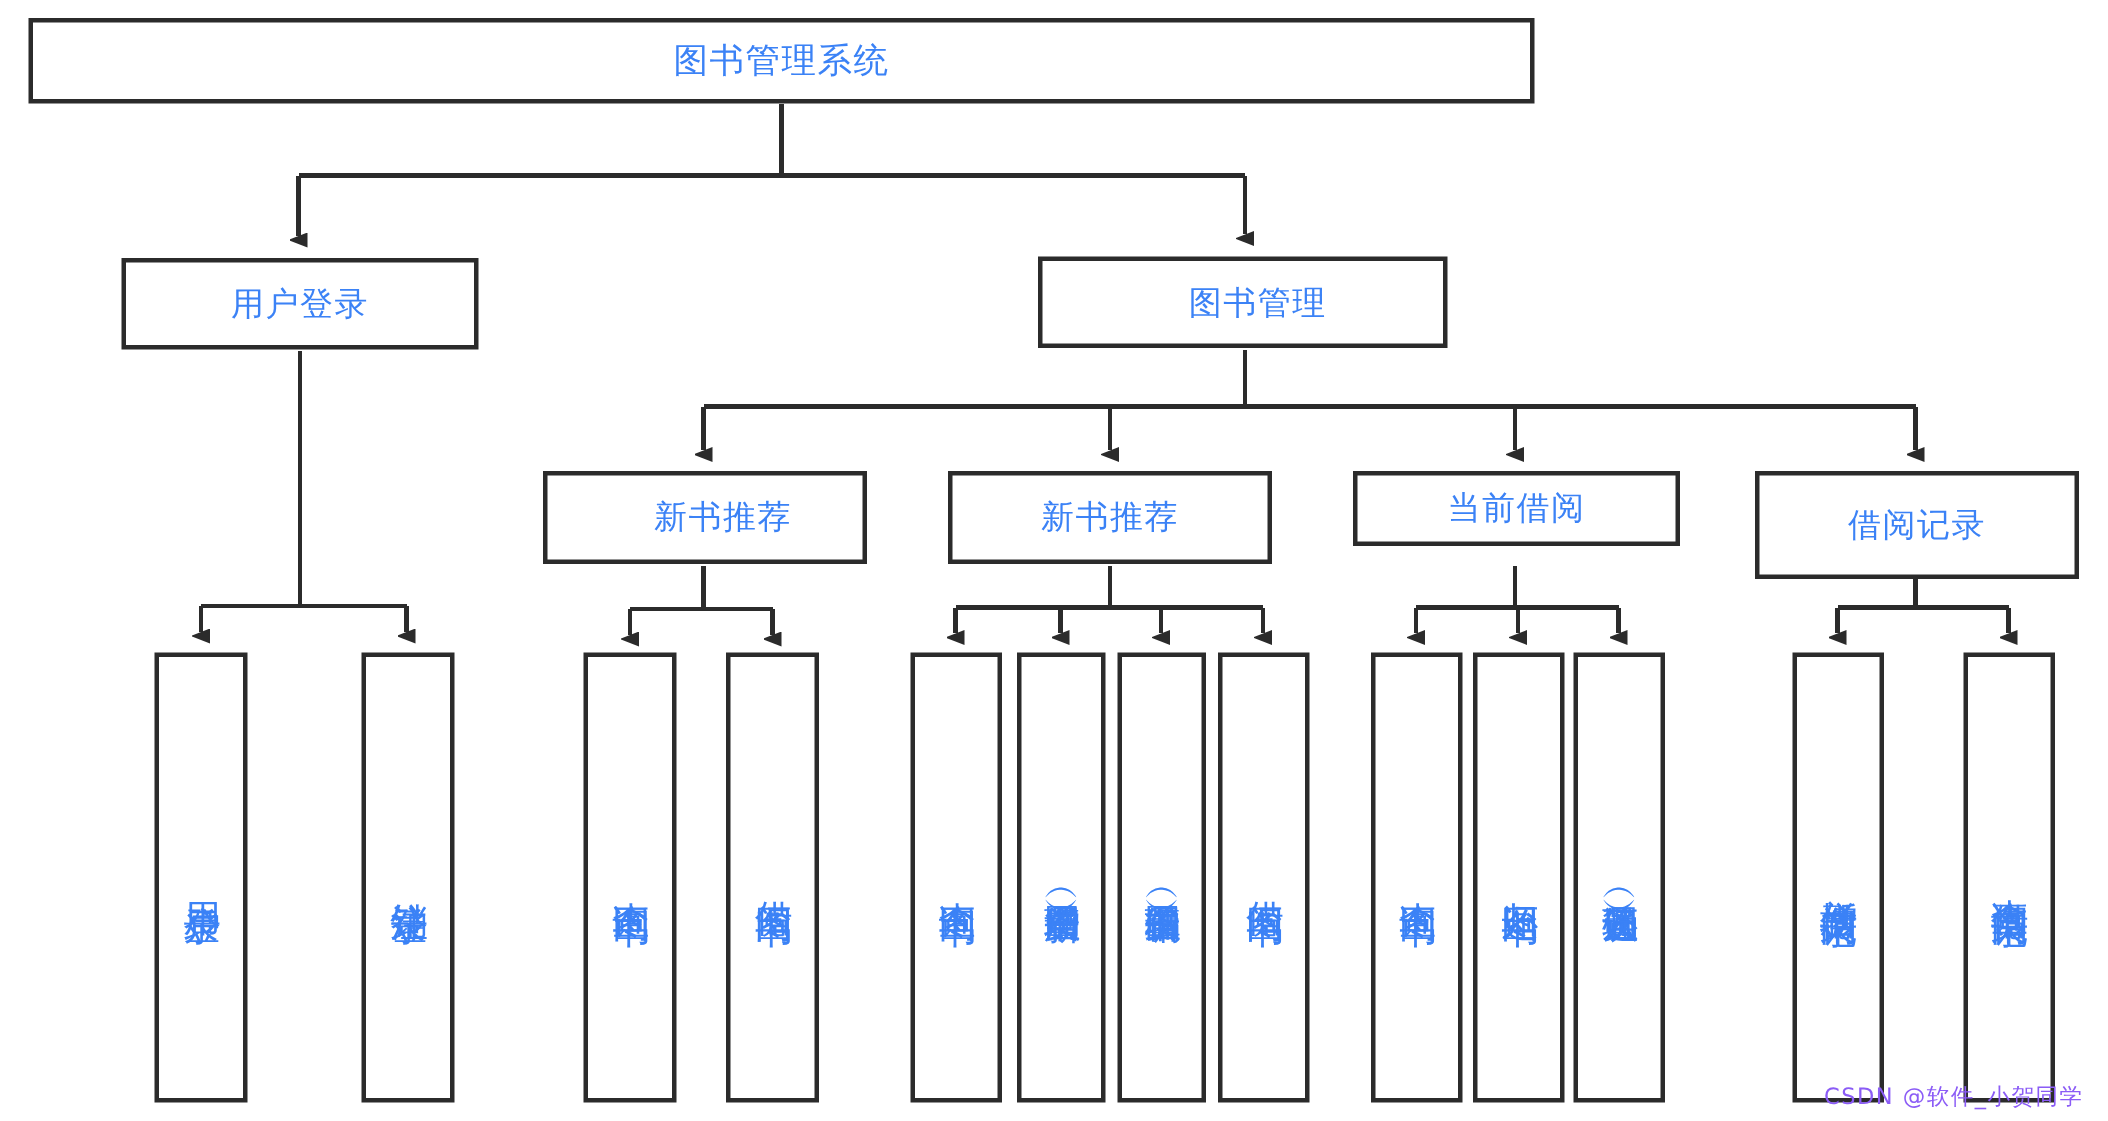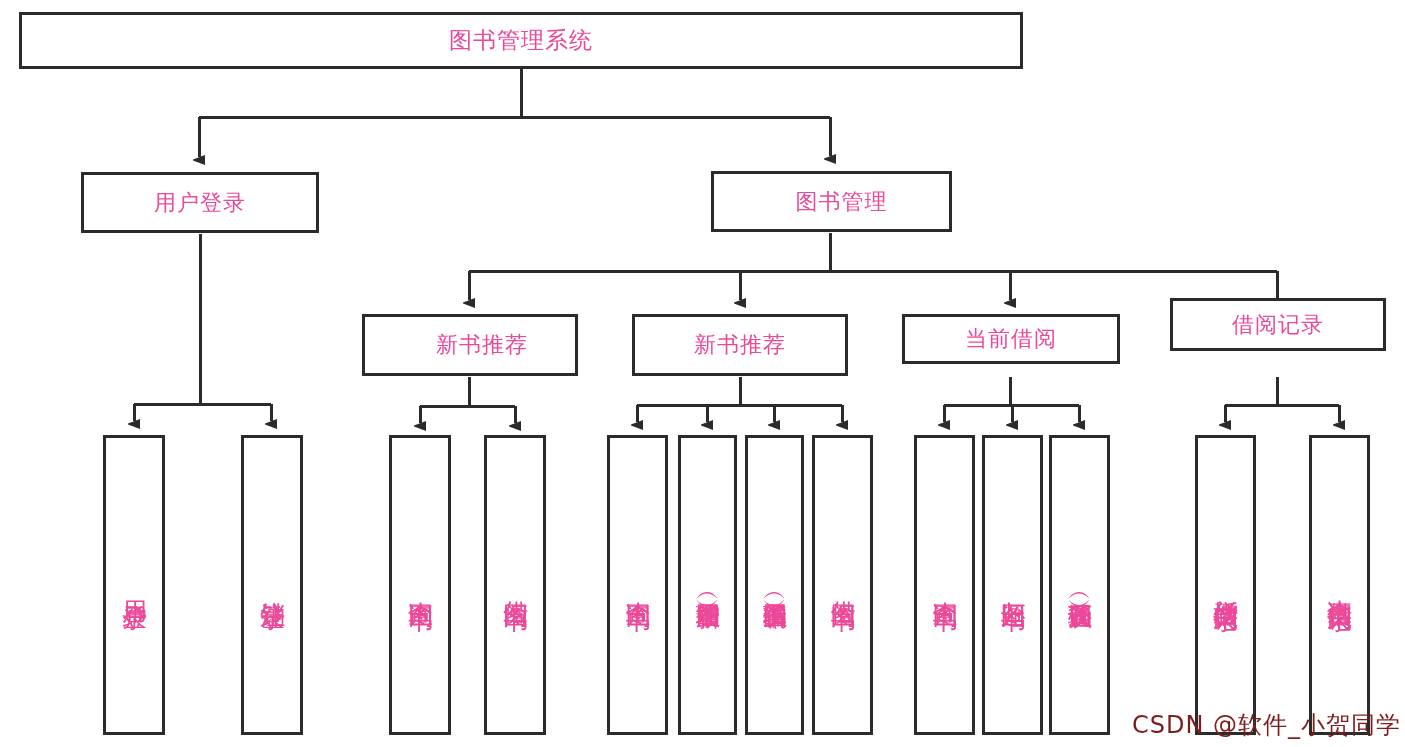--- a/index.html
+++ b/index.html
@@ -26,21 +26,21 @@
     pointer-events: none;
   }
   .node {
     position: absolute;
     box-sizing: border-box;
     border: 3px solid #2b2b2b;
     background: #ffffff;
     display: flex;
     align-items: center;
     justify-content: center;
-    color: #ec4899;
+    color: #3b82f6;
   }
   .node.h {
     font-size: 22px;
     letter-spacing: 1px;
   }
   .node.v {
     writing-mode: vertical-rl;
     text-orientation: upright;
     font-size: 25px;
     line-height: 1.22;
@@ -51,24 +51,24 @@
     writing-mode: vertical-rl;
     text-orientation: upright;
     display: block;
     text-align: center;
   }
   .node.root {
     font-size: 23px;
   }
   #watermark {
     position: absolute;
-    right: 4px;
+    right: 16px;
     bottom: 6px;
-    font-size: 24px;
-    color: #7f1d1d;
+    font-size: 15px;
+    color: #8b5cf6;
     letter-spacing: 1px;
     white-space: nowrap;
   }
 </style>
 </head>
 <body>
 
 <div id="canvas">
 
   <svg id="wires" viewBox="0 0 1405 747">
@@ -121,34 +121,34 @@
     </g>
   </svg>
 
   <div class="node h root" style="left:19px; top:12px; width:1004px; height:57px;">
     <span>图书管理系统</span>
   </div>
 
   <div class="node h" style="left:81px; top:172px; width:238px; height:61px;">
     <span>用户登录</span>
   </div>
-  <div class="node h" style="left:711px; top:171px; width:241px; height:61px;padding-left:20px;">
+  <div class="node h" style="left:692px; top:171px; width:273px; height:61px;padding-left:20px;">
     <span>图书管理</span>
   </div>
 
   <div class="node h" style="left:362px; top:314px; width:216px; height:62px;padding-left:24px;">
     <span>新书推荐</span>
   </div>
   <div class="node h" style="left:632px; top:314px; width:216px; height:62px;">
     <span>新书推荐</span>
   </div>
   <div class="node h" style="left:902px; top:314px; width:218px; height:50px;">
     <span>当前借阅</span>
   </div>
-  <div class="node h" style="left:1170px; top:298px; width:216px; height:53px;">
+  <div class="node h" style="left:1170px; top:314px; width:216px; height:72px;">
     <span>借阅记录</span>
   </div>
 
   <div class="node v" style="left:103px; top:435px; width:62px; height:300px;">
     <span class="vtext">用户登录</span>
   </div>
   <div class="node v" style="left:241px; top:435px; width:62px; height:300px;">
     <span class="vtext">注销登录</span>
   </div>
   <div class="node v" style="left:389px; top:435px; width:62px; height:300px;">

